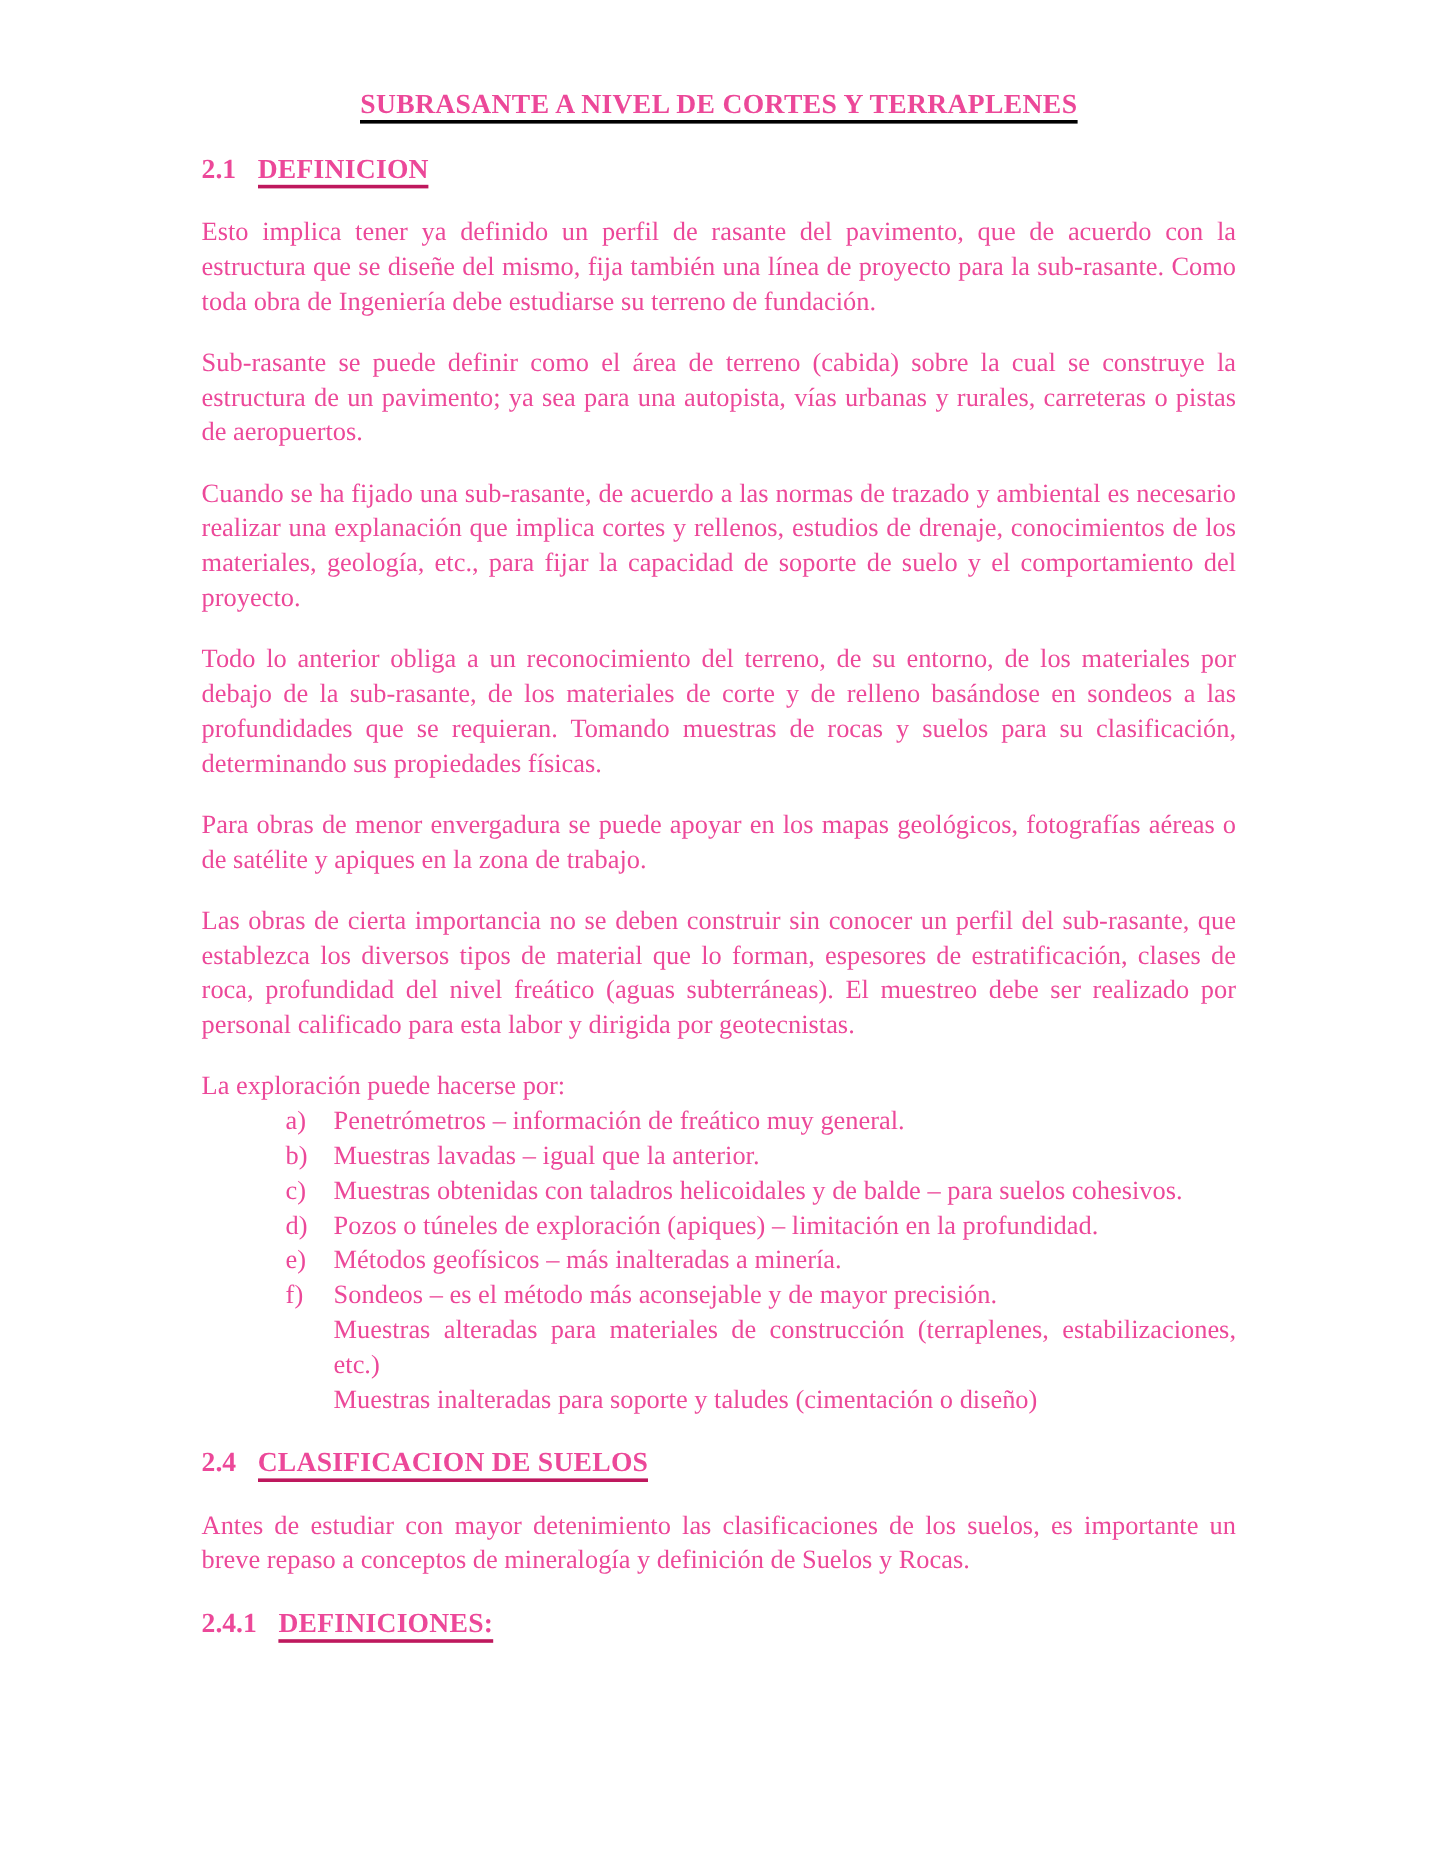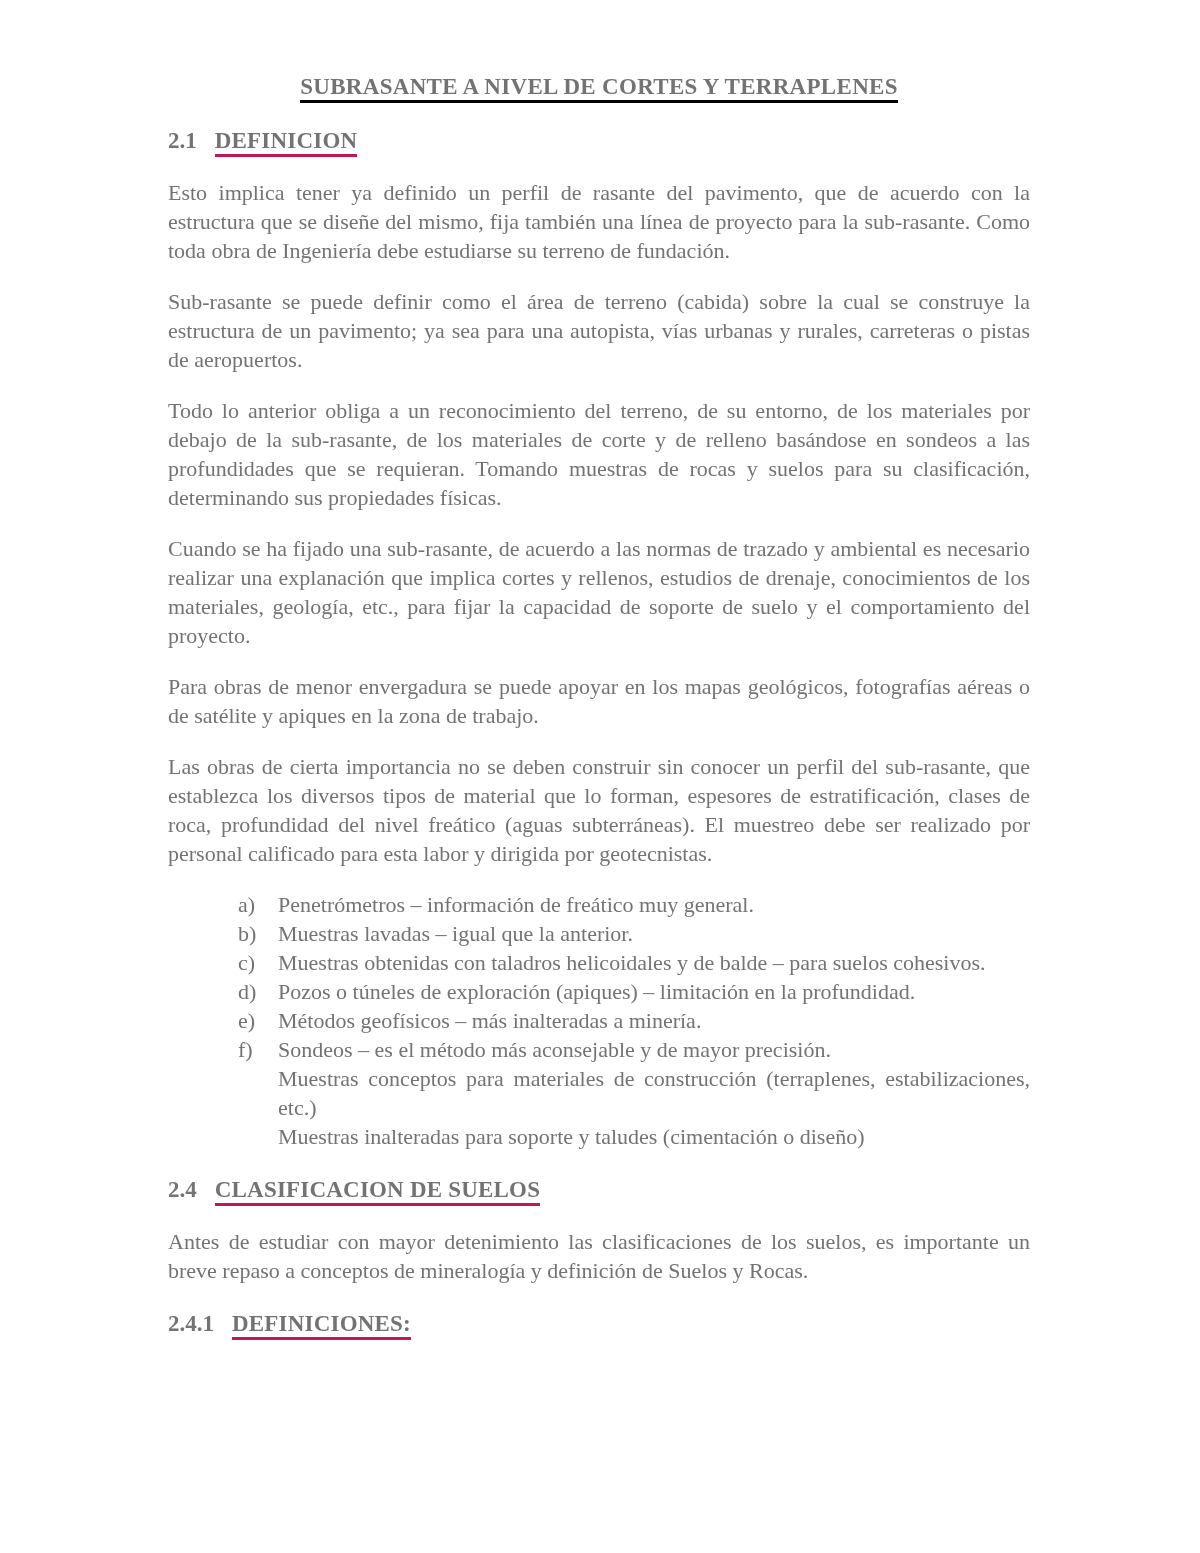--- a/index.html
+++ b/index.html
@@ -2,21 +2,21 @@
 <html><head>
 <meta charset="utf-8">
 <style>
   html, body { margin: 0; padding: 0; background: #ffffff; }
   .page {
     position: relative;
     width: 1200px;
     height: 1553px;
     margin: 0 auto;
     background: #ffffff;
-    color: #737373;
+    color: #ec4899;
     box-sizing: border-box;
     padding: 72px 170px 0 168px;
     font-family: "Liberation Serif", "DejaVu Serif", serif;
     font-size: 22px;
     line-height: 29px;
     overflow: hidden;
   }
   .doc-title {
     margin: 0;
     text-align: center;
@@ -64,26 +64,27 @@
 <div class="page">
 
   <h1 class="doc-title"><span class="u">SUBRASANTE A NIVEL DE CORTES Y TERRAPLENES</span></h1>
 
   <h2 class="heading"><span class="num">2.1</span><span class="heading-text">DEFINICION</span></h2>
 
   <p class="para">Esto implica tener ya definido un perfil de rasante del pavimento, que de acuerdo con la estructura que se diseñe del mismo, fija también una línea de proyecto para la sub-rasante. Como toda obra de Ingeniería debe estudiarse su terreno de fundación.</p>
   <p class="para">Sub-rasante se puede definir como el área de terreno (cabida) sobre la cual se construye la estructura de un pavimento; ya sea para una autopista, vías urbanas y rurales, carreteras o pistas de aeropuertos.</p>
 
 
+  <p class="para">Cuando se ha fijado una sub-rasante, de acuerdo a las normas de trazado y ambiental es necesario realizar una explanación que implica cortes y rellenos, estudios de drenaje, conocimientos de los materiales, geología, etc., para fijar la capacidad de soporte de suelo y el comportamiento del proyecto.</p>
   <p class="para">Todo lo anterior obliga a un reconocimiento del terreno, de su entorno, de los materiales por debajo de la sub-rasante, de los materiales de corte y de relleno basándose en sondeos a las profundidades que se requieran. Tomando muestras de rocas y suelos para su clasificación, determinando sus propiedades físicas.</p>
-  <p class="para">Cuando se ha fijado una sub-rasante, de acuerdo a las normas de trazado y ambiental es necesario realizar una explanación que implica cortes y rellenos, estudios de drenaje, conocimientos de los materiales, geología, etc., para fijar la capacidad de soporte de suelo y el comportamiento del proyecto.</p>
 
 
   <p class="para">Para obras de menor envergadura se puede apoyar en los mapas geológicos, fotografías aéreas o de satélite y apiques en la zona de trabajo.</p>
   <p class="para">Las obras de cierta importancia no se deben construir sin conocer un perfil del sub-rasante, que establezca los diversos tipos de material que lo forman, espesores de estratificación, clases de roca, profundidad del nivel freático (aguas subterráneas). El muestreo debe ser realizado por personal calificado para esta labor y dirigida por geotecnistas.</p>
+  <p class="para no-bottom">La exploración puede hacerse por:</p>
 
   <div class="list">
     <div class="list-item">
       <span class="li-label">a)</span>
       <span class="li-text">Penetrómetros – información de freático muy general.</span>
     </div>
     <div class="list-item">
       <span class="li-label">b)</span>
       <span class="li-text">Muestras lavadas – igual que la anterior.</span>
     </div>
@@ -96,21 +97,21 @@
       <span class="li-text">Pozos o túneles de exploración (apiques) – limitación en la profundidad.</span>
     </div>
     <div class="list-item">
       <span class="li-label">e)</span>
       <span class="li-text">Métodos geofísicos – más inalteradas a minería.</span>
     </div>
     <div class="list-item">
       <span class="li-label">f)</span>
       <span class="li-text">Sondeos – es el método más aconsejable y de mayor precisión.</span>
     </div>
-    <div class="continuation">Muestras conceptos para materiales de construcción (terraplenes, estabilizaciones, etc.)</div>
+    <div class="continuation">Muestras alteradas para materiales de construcción (terraplenes, estabilizaciones, etc.)</div>
     <div class="continuation">Muestras inalteradas para soporte y taludes (cimentación o diseño)</div>
   </div>
 
   <h2 class="heading"><span class="num">2.4</span><span class="heading-text">CLASIFICACION DE SUELOS</span></h2>
 
   <p class="para">Antes de estudiar con mayor detenimiento las clasificaciones de los suelos, es importante un breve repaso a conceptos de mineralogía y definición de Suelos y Rocas.</p>
 
   <h2 class="heading"><span class="num">2.4.1</span><span class="heading-text">DEFINICIONES:</span></h2>
 
 </div>

